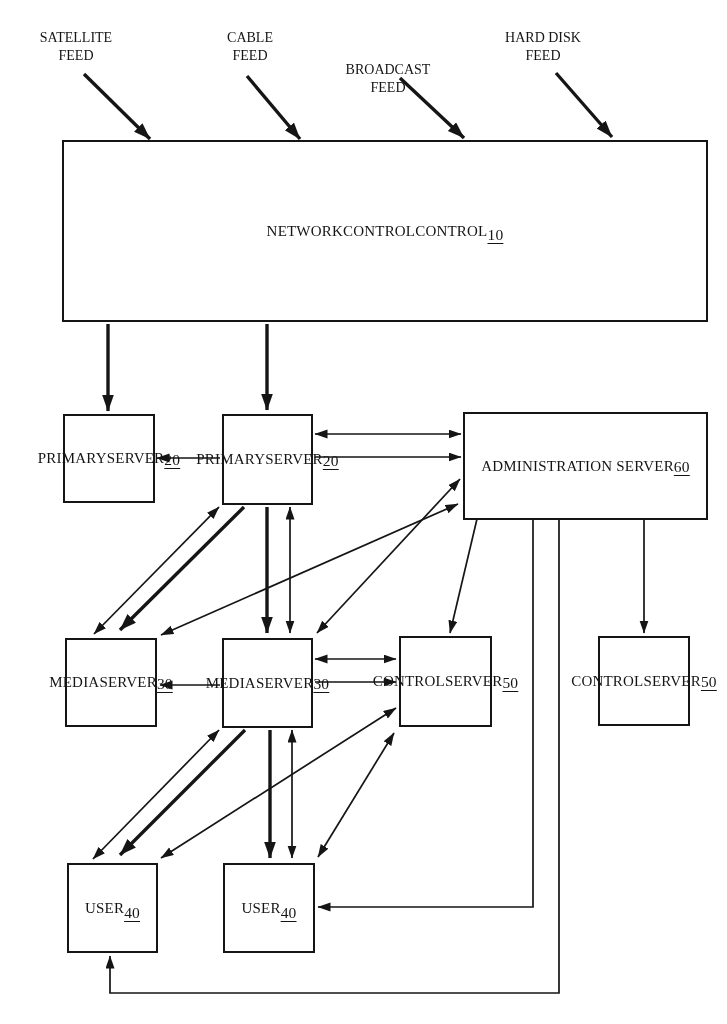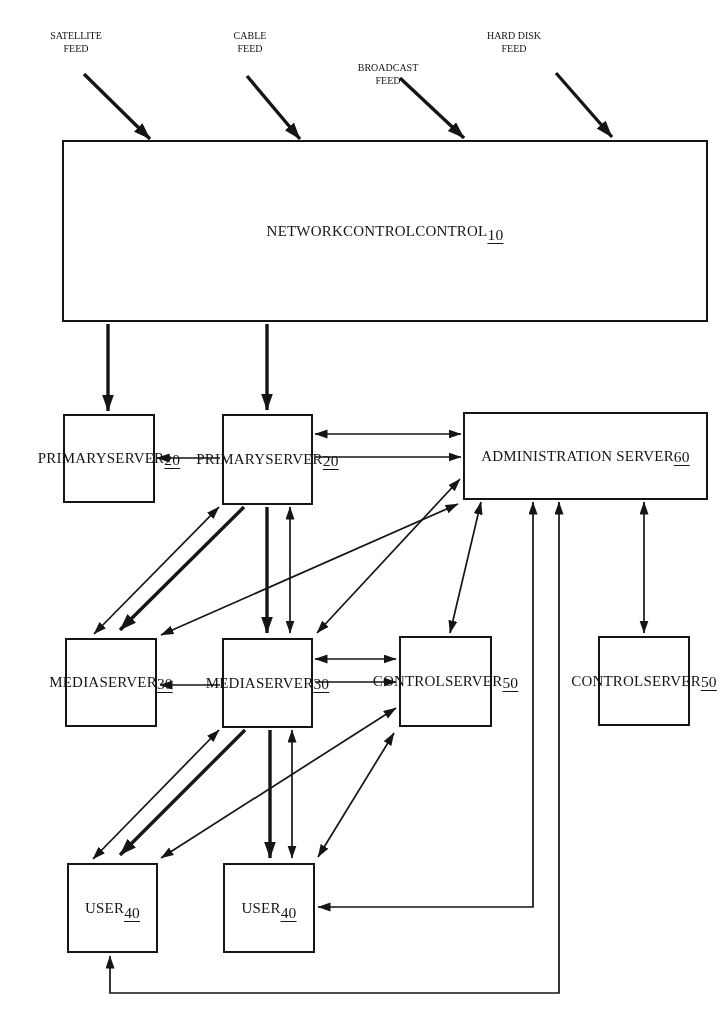--- a/index.html
+++ b/index.html
@@ -13,21 +13,21 @@
   .edge.thick{stroke-width:3.4;}
   .box{
     position:absolute;box-sizing:border-box;border:2px solid #151515;background:#ffffff;
     display:flex;flex-direction:row;align-items:center;justify-content:center;
     text-align:center;letter-spacing:.2px;
   }
   .box .ln{display:block;font-size:15px;line-height:1.22;white-space:nowrap;}
   .box .ref{display:block;font-size:15.5px;line-height:1.2;text-decoration:underline;text-underline-offset:3px;}
   .feed{
     position:absolute;transform:translateX(-50%);text-align:center;
-    font-size:10px;line-height:1.32;white-space:nowrap;
+    font-size:14px;line-height:1.32;white-space:nowrap;
   }
   .feed .ln{display:block;}
 </style>
 </head>
 <body>
 
 <div class="stage" id="stage">
     <svg width="727" height="1024" viewBox="0 0 727 1024">
       <defs>
         <marker id="ahE" markerUnits="userSpaceOnUse" markerWidth="14" markerHeight="10" refX="12.5" refY="4.5" orient="auto">
@@ -77,41 +77,41 @@
       <span class="ln">FEED</span>
     </div>
     <div class="feed" style="left: 233px; top: 29px; margin-left: 17px;">
       <span class="ln">CABLE</span>
       <span class="ln">FEED</span>
     </div>
     <div class="feed" style="left: 388px; top: 29px; margin-top: 32px;">
       <span class="ln">BROADCAST</span>
       <span class="ln">FEED</span>
     </div>
-    <div class="feed" style="left: 514px; top: 29px;">
+    <div class="feed" style="left: 543px; top: 29px;">
       <span class="ln">HARD DISK</span>
       <span class="ln">FEED</span>
     </div>
     <div class="box" style="left: 62px; top: 140px; width: 646px; height: 182px;">
       <span class="ln">NETWORK</span>
       <span class="ln">CONTROL</span>
       <span class="ln">CONTROL</span>
       <span class="ref" style="margin-top: 8px;">10</span>
     </div>
     <div class="box" style="left: 63px; top: 414px; width: 92px; height: 89px;">
       <span class="ln">PRIMARY</span>
       <span class="ln">SERVER</span>
       <span class="ref" style="margin-top: 3px;">20</span>
     </div>
     <div class="box" style="left: 222px; top: 414px; width: 91px; height: 91px;">
       <span class="ln">PRIMARY</span>
       <span class="ln">SERVER</span>
       <span class="ref" style="margin-top: 3px;">20</span>
     </div>
-    <div class="box" style="left: 463px; top: 412px; width: 245px; height: 88px;">
+    <div class="box" style="left: 463px; top: 412px; width: 245px; height: 108px;">
       <span class="ln">ADMINISTRATION SERVER</span>
       <span class="ref" style="margin-top: 3px; text-align: right;">60</span>
     </div>
     <div class="box" style="left: 65px; top: 638px; width: 92px; height: 89px;">
       <span class="ln">MEDIA</span>
       <span class="ln">SERVER</span>
       <span class="ref" style="margin-top: 3px;">30</span>
     </div>
     <div class="box" style="left: 222px; top: 638px; width: 91px; height: 90px;">
       <span class="ln">MEDIA</span>

